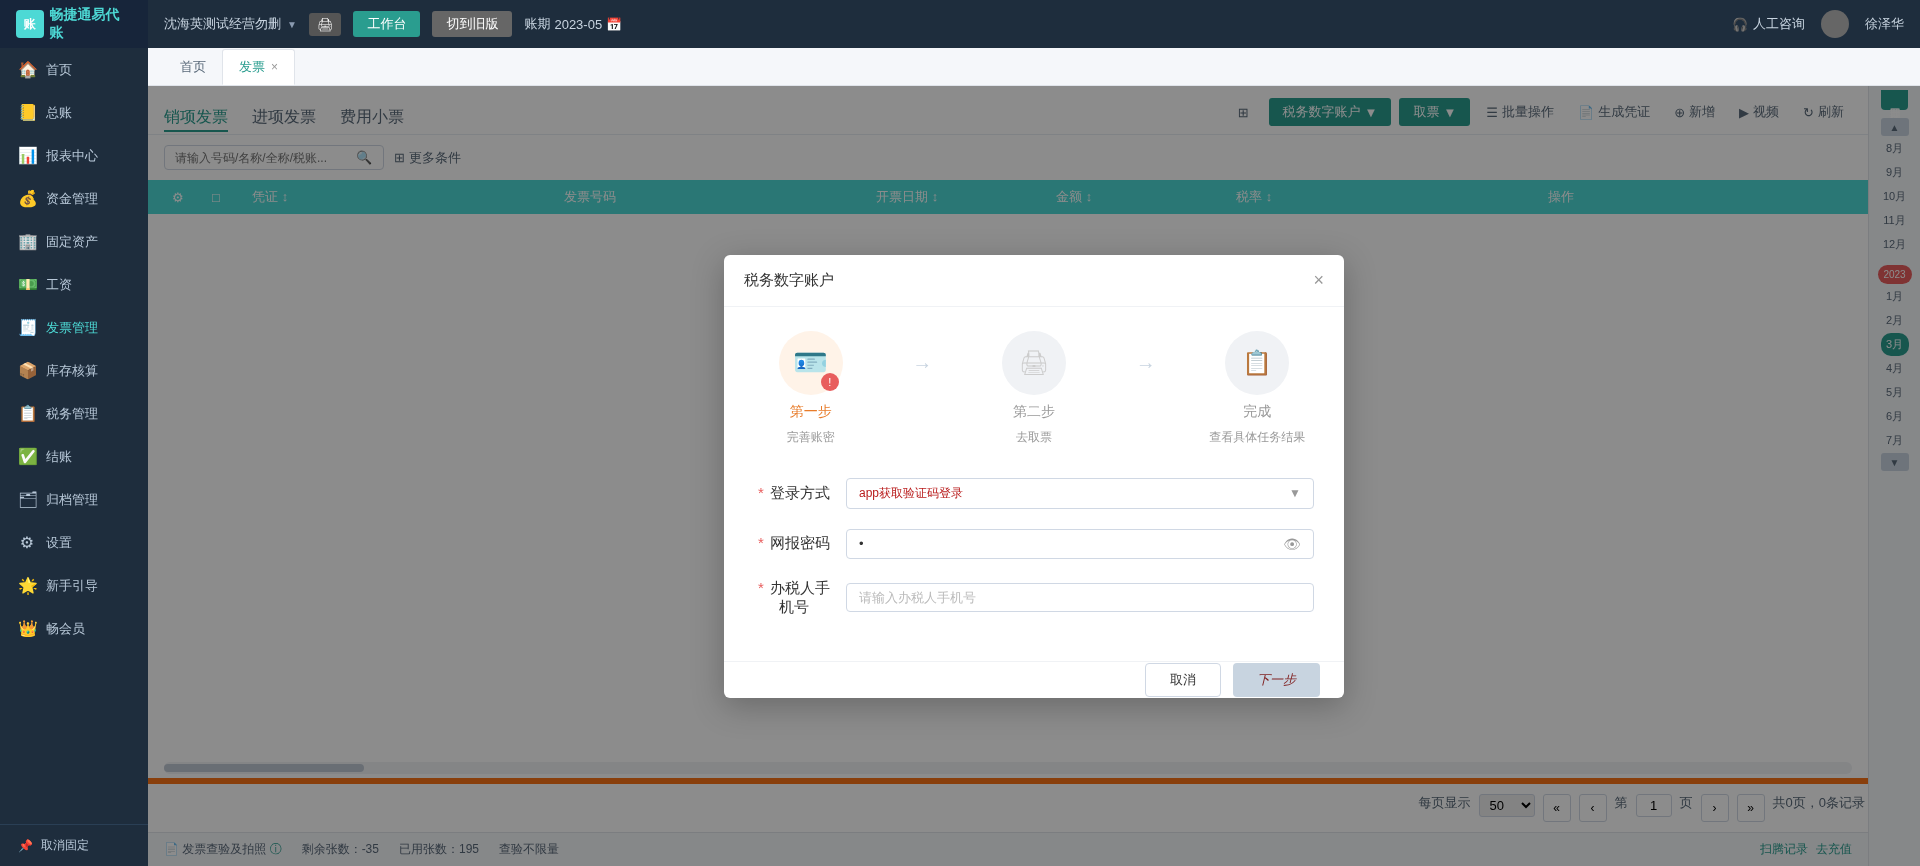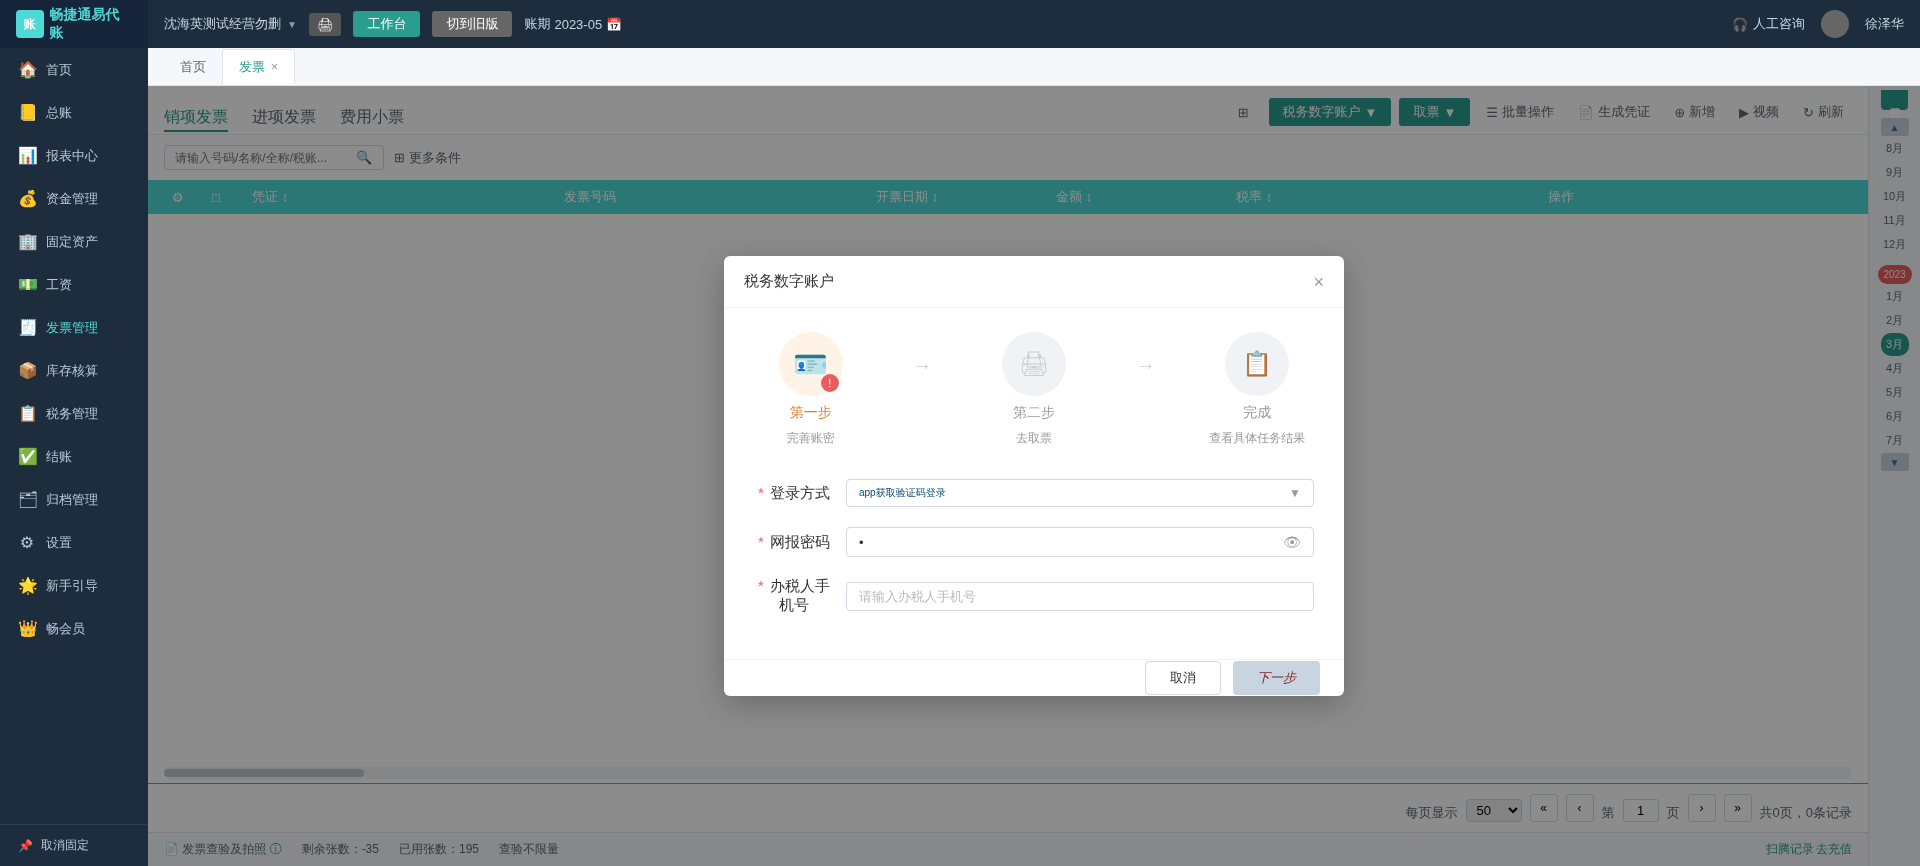--- a/index.html
+++ b/index.html
@@ -267,28 +267,28 @@
       display: flex;
       align-items: center;
       justify-content: center;
       height: 200px;
       color: #aaa;
       font-size: 13px;
     }
 
     
     .pagination {
-      padding: 10px 16px;
-      display: flex;
-      align-items: flex-end;
+      padding: 10px 3px;
+      display: flex;
+      align-items: flex-start;
       justify-content: flex-end;
       gap: 8px;
       font-size: 13px;
       color: #5a6a7a;
-      border-top: 1px solid #f97316;
+      border-top: 6px solid #f97316;
       background: white;
       flex-shrink: 0;
     }
     .pagination select {
       border: 1px solid #d0d8e4;
       border-radius: 3px;
       padding: 2px 6px;
       font-size: 13px;
     }
     .pagination .page-btn {
@@ -315,21 +315,21 @@
       border-top: 1px solid #e0e4ea;
       padding: 8px 16px;
       display: flex;
       align-items: center;
       gap: 20px;
       font-size: 12px;
       color: #5a6a7a;
       flex-shrink: 0;
     }
     .status-bar a { color: #2a9d8f; text-decoration: none; }
-    .status-bar .right { margin-left: auto; display: flex; gap: 2px; text-align: center; }
+    .status-bar .right { margin-left: auto; display: flex; gap: 8px; text-align: center; }
 
     
     .right-panel {
       width: 32px;
       background: #e8edf2;
       display: flex;
       flex-direction: column;
       align-items: center;
       padding-top: 4px;
       gap: 2px;
@@ -822,21 +822,21 @@
           </div>
 
           <div>
 
             <div class="form-row">
               <div class="form-label">
                 <span class="required">*</span>
                 <span>登录方式</span>
               </div>
               <div class="form-control">
-                <span style="flex:1;font-size:10px;color:#0c4a6e;">app获取验证码登录</span>
+                <span style="flex:1;font-size:12px;color:#b91c1c;">app获取验证码登录</span>
                 <span class="chevron-down">▼</span>
               </div>
             </div>
 
             <div class="form-row">
               <div class="form-label">
                 <span class="required">*</span>
                 <span>网报密码</span>
               </div>
               <div class="form-control">

